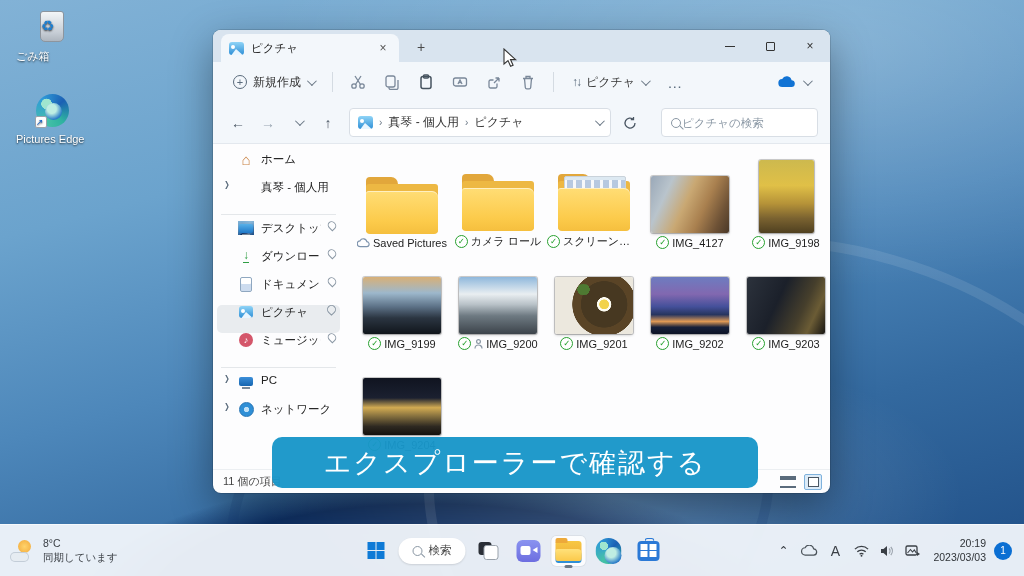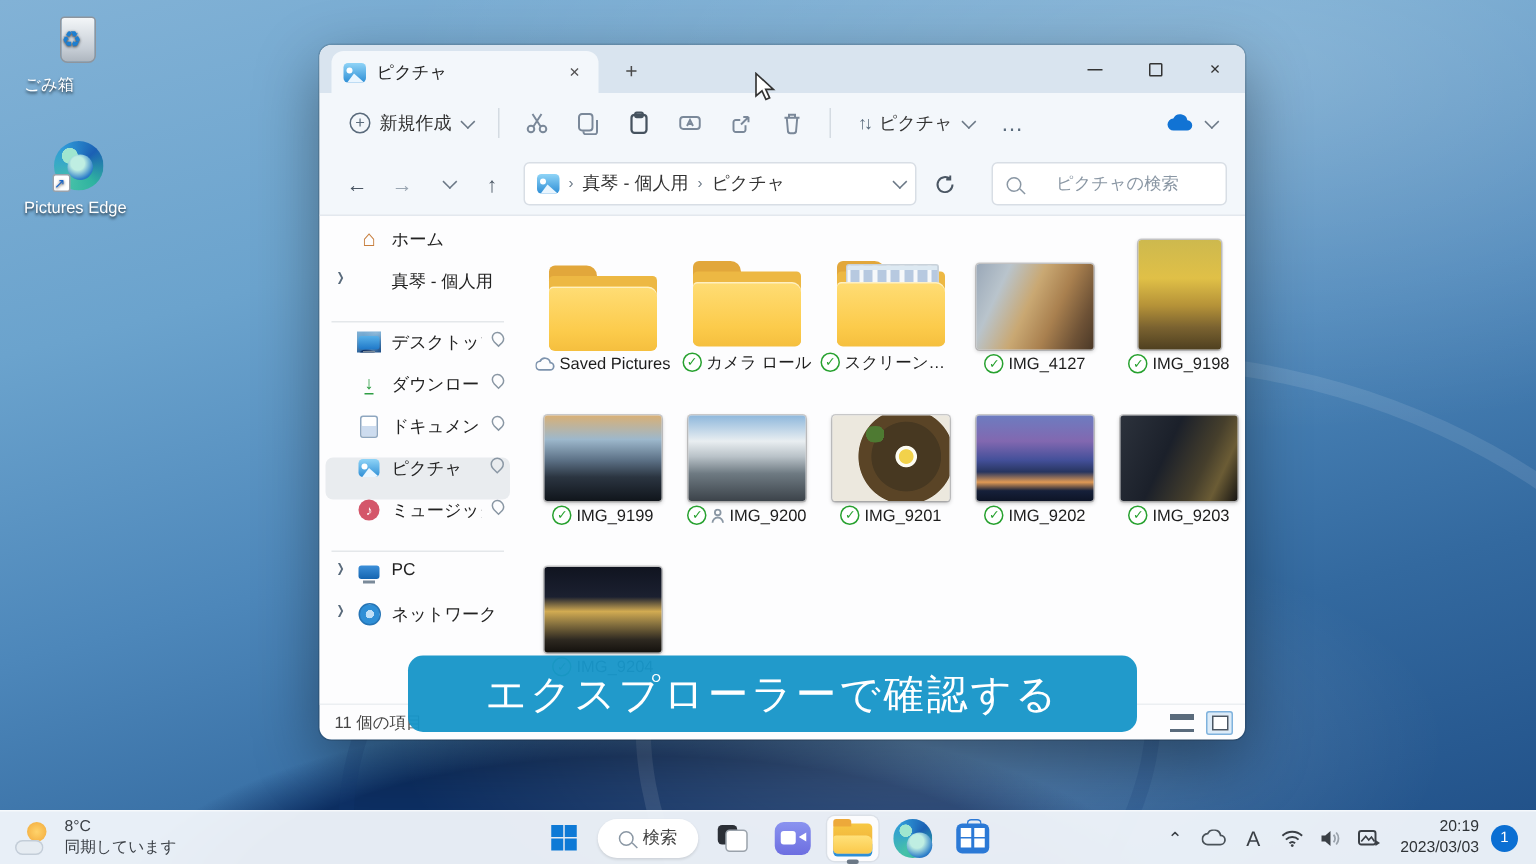--- a/index.html
+++ b/index.html
@@ -79,21 +79,21 @@
              padding:0 12px; gap:4px; flex:0 0 auto; font-size:12px; color:#333; }
   .navbtn { width:26px; height:26px; display:flex; align-items:center; justify-content:center; color:#49566300;
             color:#4a5663; font-size:14px; border-radius:4px; }
   .navbtn.dim { color:#9aa6b2; }
   .addrbox { flex:0 0 262px; height:29px; background:#fff; border:1px solid #d8dee5; border-radius:4px;
              display:flex; align-items:center; padding:0 8px; gap:6px; margin-left:4px; }
   .crumb-sep { color:#6b7886; font-size:10px; }
   .addr-chev { margin-left:auto; }
   .refreshbtn { margin:0 2px; }
   .searchbox { flex:1; height:29px; background:#fff; border:1px solid #d8dee5; border-radius:4px;
-               display:flex; align-items:center; padding:0 9px; gap:23px; margin-left:12px; }
+               display:flex; align-items:center; padding:0 9px; gap:1px; margin-left:12px; }
   .mag { width:10px; height:10px; border:1.4px solid #8a97a4; border-radius:50%; position:relative; flex:0 0 auto; }
   .mag::after { content:""; position:absolute; width:5px; height:1.4px; background:#8a97a4;
                 transform:rotate(45deg); right:-4px; bottom:-2px; }
   .searchbox input { border:0; outline:0; font-size:11.5px; width:100%; background:transparent;
                      font-family:"Liberation Sans",sans-serif; color:#333; }
   .searchbox input::placeholder { color:#8a97a4; }
 
   
   .wbody { flex:1; display:flex; min-height:0; background:#fdfdfe; }
   .sidebar { width:131px; padding:8px 4px 0 4px; font-size:11.5px; color:#222; flex:0 0 auto; }
@@ -169,21 +169,21 @@
 
   
   .caption { position:absolute; left:272px; top:437px; width:486px; height:51px; background:rgba(24,150,201,.96);
              border-radius:10px; display:flex; align-items:center; justify-content:center; z-index:50;
              color:#fff; font-size:27px; letter-spacing:2px; }
 
   
   .cursor { position:absolute; left:503px; top:48px; z-index:60; }
 
   
-  .taskbar { position:absolute; left:0; bottom:0; width:100%; height:36px; background:rgba(241,246,251,.95);
+  .taskbar { position:absolute; left:0; bottom:0; width:100%; height:52px; background:rgba(241,246,251,.95);
              border-top:1px solid rgba(255,255,255,.6); display:flex; align-items:center; z-index:100; }
   .weather { display:flex; align-items:center; gap:7px; padding:0 10px; font-size:10.5px; color:#3a3f45; line-height:1.25; }
   .wicon { width:26px; height:22px; position:relative; }
   .wicon .sun { position:absolute; left:8px; top:0; width:13px; height:13px; border-radius:50%;
                 background:radial-gradient(circle,#ffd36b,#f2a93b); }
   .wicon .cl { position:absolute; left:0; bottom:0; width:19px; height:10px; border-radius:8px;
                background:#e6ecf2; box-shadow:0 0 0 1px #c3cdd8 inset; }
   .tb-center { position:absolute; left:50%; transform:translateX(-50%); display:flex; align-items:center; gap:6px; height:100%; }
   .tbicon { width:34px; height:30px; border-radius:5px; display:flex; align-items:center; justify-content:center; position:relative; }
   .tbicon.active { background:rgba(255,255,255,.85); box-shadow:0 0 0 1px rgba(0,0,0,.05); }

